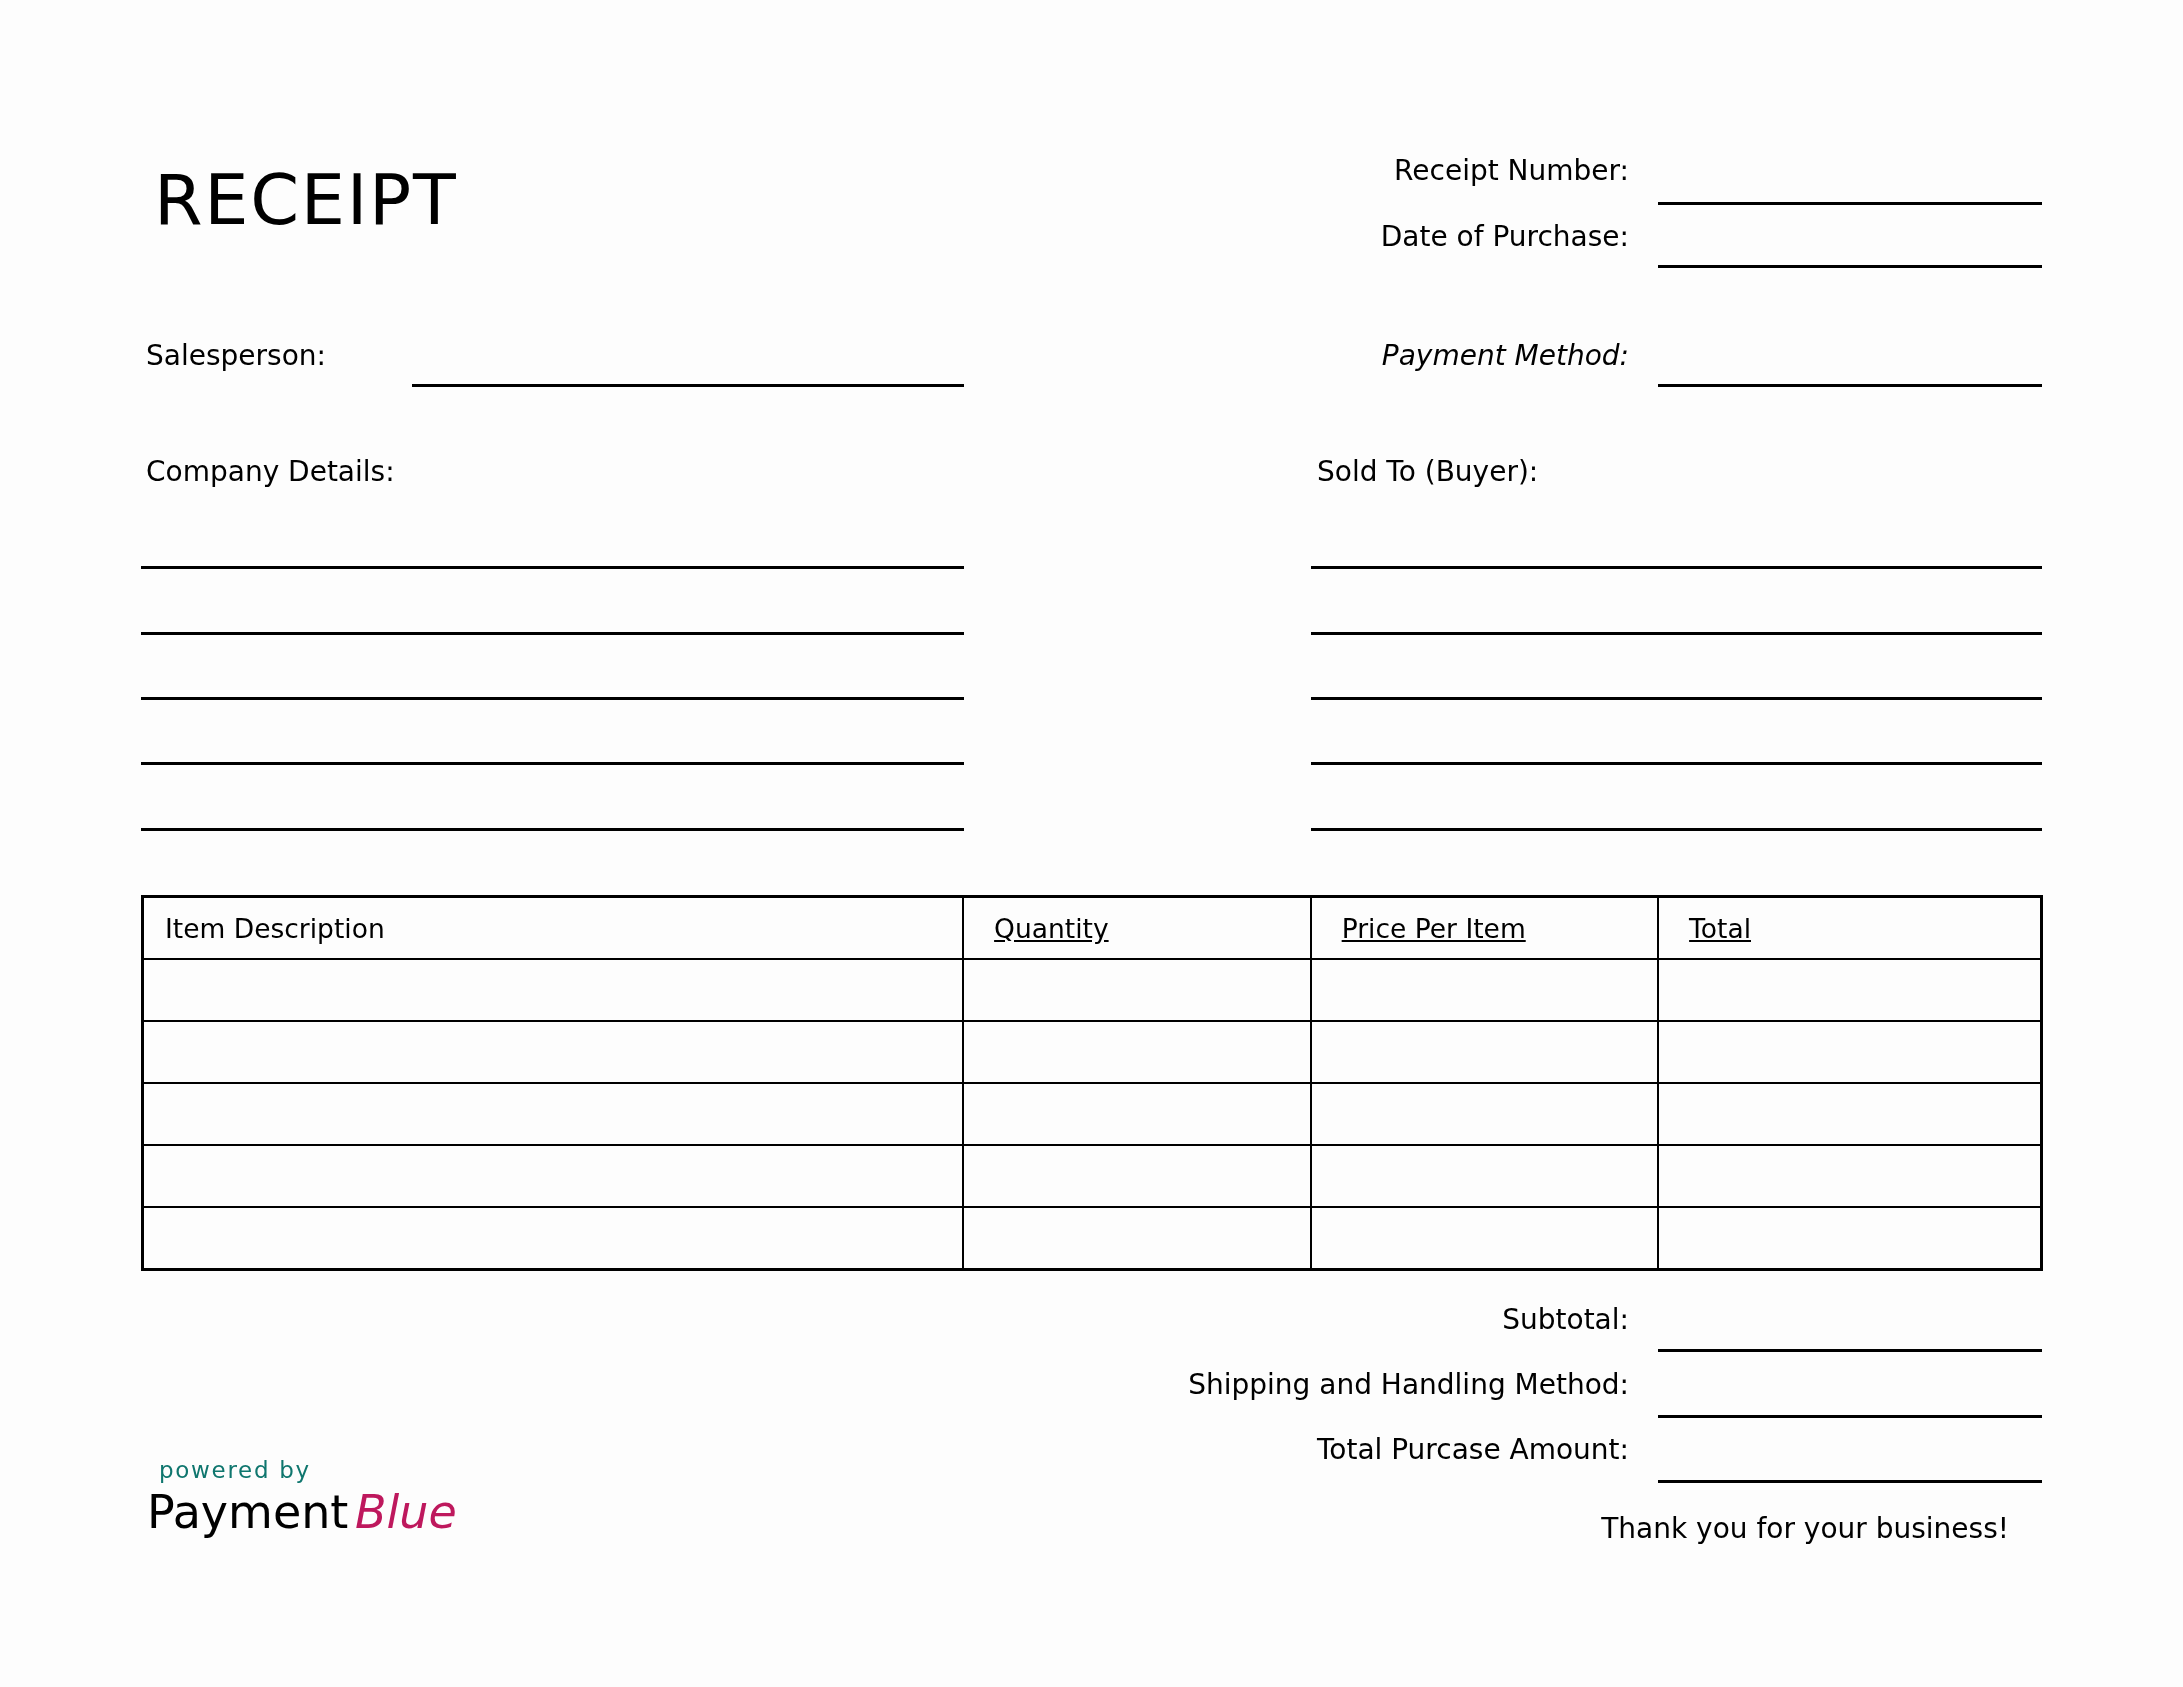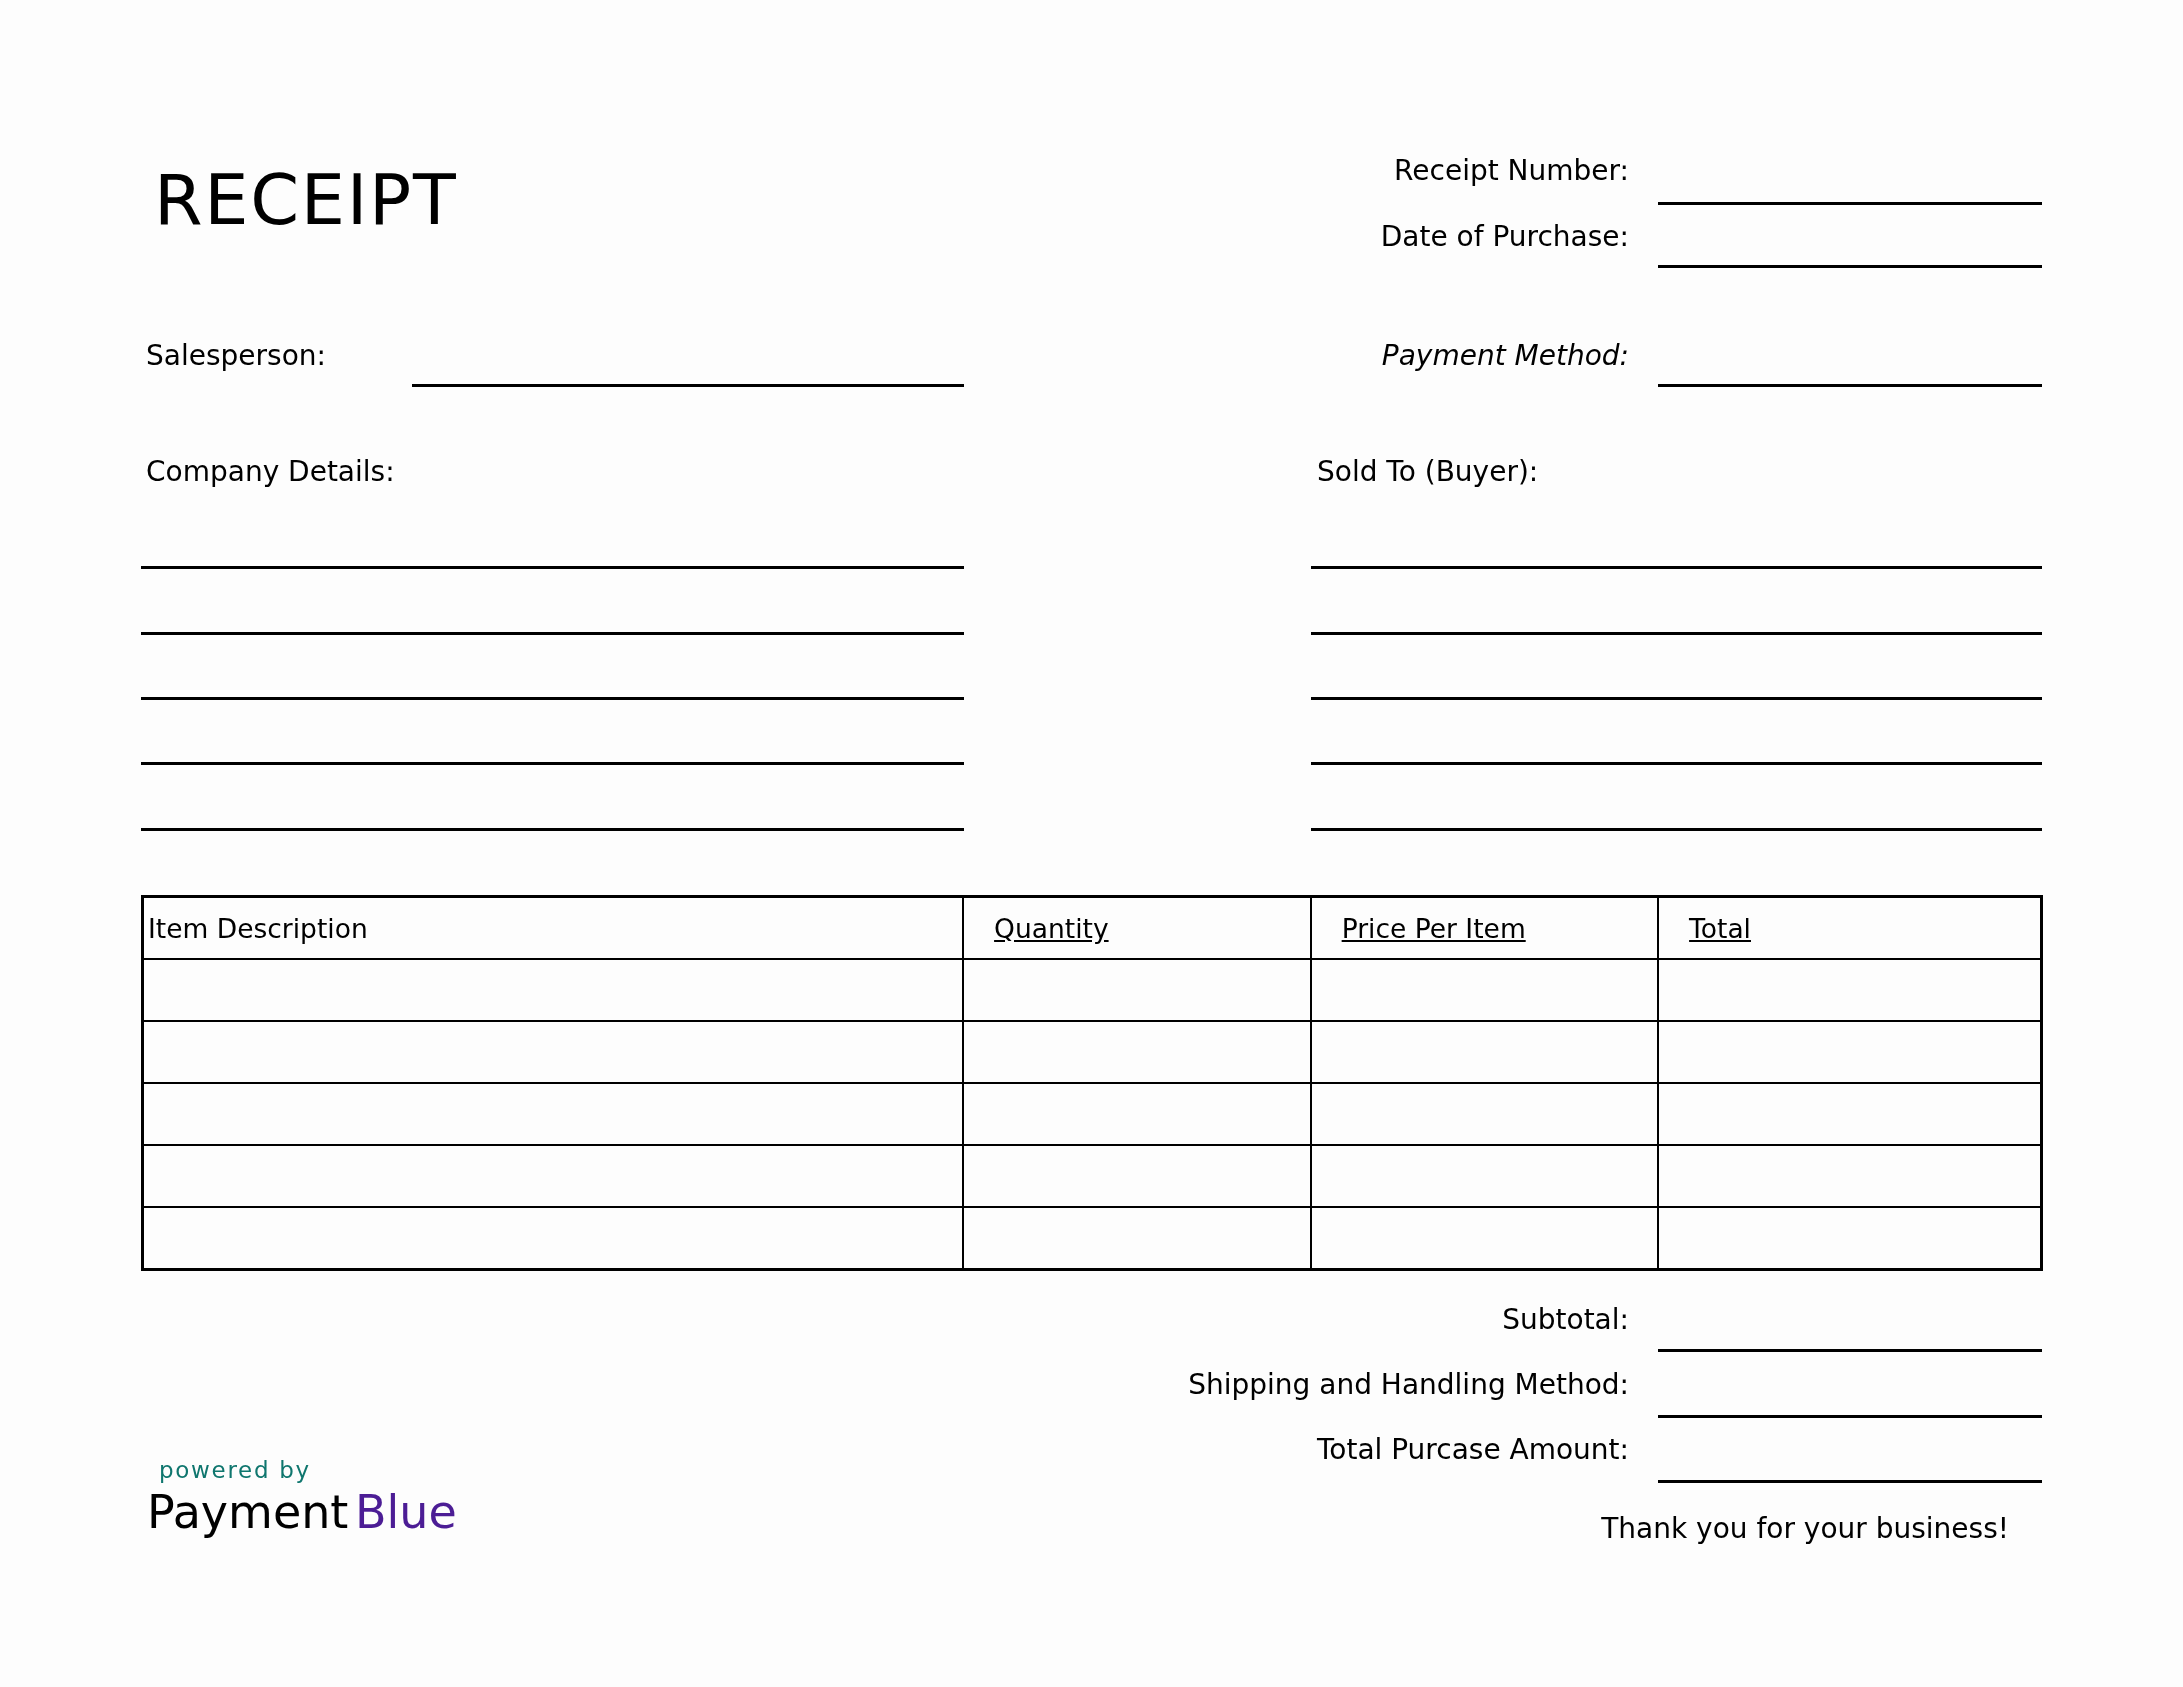--- a/index.html
+++ b/index.html
@@ -4,25 +4,25 @@
 <style>
   html,body{margin:0;padding:0;background:#fdfdfd;}
   body{width:2183px;height:1687px;position:relative;overflow:hidden;font-family:"DejaVu Sans","Liberation Sans",sans-serif;color:#000;}
   .abs{position:absolute;}
   .title{left:154px;top:159px;font-size:70px;font-weight:500;letter-spacing:1.7px;font-family:"DejaVu Sans",sans-serif;}
   .label{font-size:28px;white-space:nowrap;line-height:33px;}
   .rlabel{text-align:right;width:744px;}
   .line{height:0;border-top:3.3px solid #000;}
   table.items{position:absolute;left:141px;top:895px;width:1902px;border-collapse:collapse;border:3.3px solid #000;}
   table.items td, table.items th{border:2.5px solid #000;height:60px;padding:0;font-weight:normal;font-size:26.5px;text-align:left;vertical-align:middle;}
-  table.items th{padding-left:4px;}
+  table.items th{padding-left:21px;}
   table.items th.pad{padding-left:30px;text-decoration:underline;}
   .powered{left:159px;top:1457px;font-size:23px;color:#0f766e;letter-spacing:1.7px;font-family:"DejaVu Sans",sans-serif;}
   .brand{left:147px;top:1485px;font-size:46px;font-family:"DejaVu Sans",sans-serif;}
-  .brand .b{color:#4c1d95;margin-left:6.6px;}
+  .brand .b{color:#be185d;margin-left:6.6px;font-style:italic;}
 </style>
 </head>
 <body>
 
 <div class="abs title">RECEIPT</div>
 
 <div class="abs label rlabel" style="left:885px;top:154px;">Receipt Number:</div>
 <div class="abs line" style="left:1658px;top:202px;width:384px;"></div>
 
 <div class="abs label rlabel" style="left:885px;top:220px;">Date of Purchase:</div>

